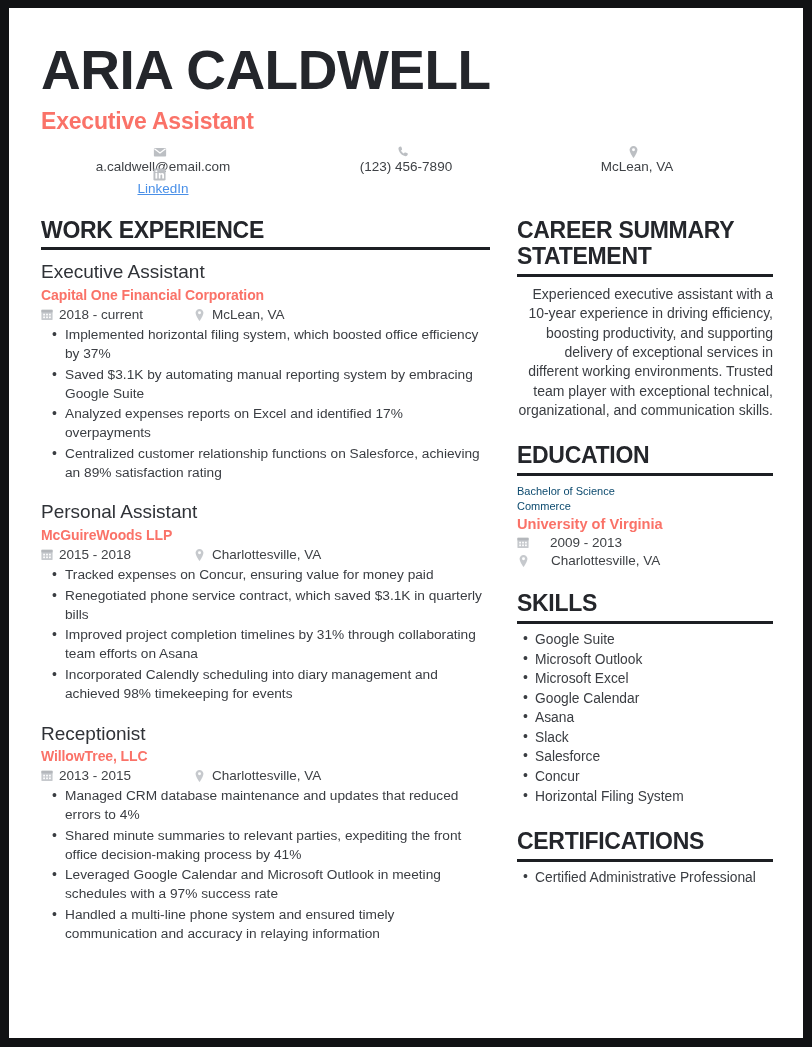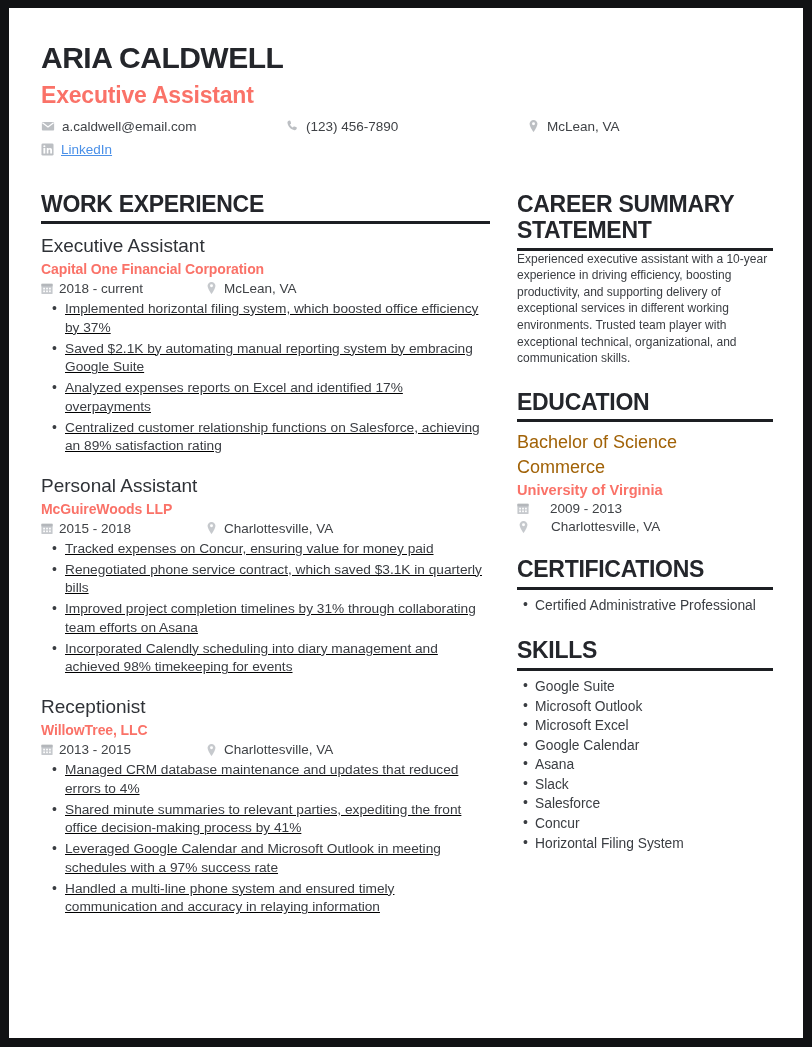--- a/index.html
+++ b/index.html
@@ -24,21 +24,21 @@
     box-sizing: border-box;
     width: 794px;
     height: 1030px;
     background: #ffffff;
     padding: 30px 32px 0 32px;
     position: relative;
   }
 
   
   .name {
-    font-size: 30px;
+    font-size: 55px;
     font-weight: bold;
     letter-spacing: -0.5px;
     color: #24262b;
     line-height: 1.05;
     margin: 4px 0 0 0;
   }
   .role {
     font-size: 23px;
     font-weight: bold;
     color: #fa7268;
@@ -51,20 +51,21 @@
   .contact-row {
     display: flex;
     align-items: flex-start;
     height: 23px;
   }
   .contact-item {
     display: flex;
     align-items: center;
     font-size: 13.5px;
     color: #3f4246;
+    flex-direction: column;
   }
   .c-email { width: 244px; }
   .c-phone { width: 242px; }
   .c-loc   { width: 220px; }
   .contact-item .ico {
     margin-right: 7px;
     display: inline-flex;
     align-items: center;
     justify-content: center;
     flex: 0 0 auto;
@@ -112,62 +113,61 @@
     color: #fa7268;
     margin-top: 3px;
     letter-spacing: -0.1px;
   }
   .meta-row {
     display: flex;
     align-items: center;
     margin-top: 4px;
     font-size: 13.5px;
     color: #3f4246;
-    gap: 12px;
   }
   .meta-item {
     display: flex;
     align-items: center;
   }
   .meta-date { width: 152px; flex: 0 0 152px; }
   .meta-item .ico { margin-right: 6px; display: inline-flex; flex: 0 0 auto; }
 
   ul.bullets {
     margin: 4px 0 0 0;
     padding-left: 24px;
     list-style: none;
-    text-decoration: underline;
   }
   ul.bullets li {
     position: relative;
     font-size: 13.7px;
     line-height: 1.37;
     color: #3a3d42;
     margin-bottom: 2px;
   }
   ul.bullets li::before {
     content: "\2022";
     position: absolute;
     left: -13px;
     top: -1px;
     font-size: 14px;
     color: #3a3d42;
   }
 
   
   .r-sec { margin-bottom: 22px; }
   .summary-text {
-    font-size: 12px;
+    font-size: 14px;
     line-height: 1.38;
     color: #3a3d42;
-    margin-top: 0;
+    margin-top: 8px;
+    text-align: right;
   }
   .edu-degree {
-    font-size: 18px;
-    color: #a16207;
+    font-size: 11px;
+    color: #0c4a6e;
     line-height: 1.38;
     margin-top: 8px;
   }
   .edu-school {
     font-size: 14.6px;
     font-weight: bold;
     color: #fa7268;
     margin-top: 2px;
   }
   .edu-meta {
@@ -293,21 +293,21 @@
                 <svg width="13" height="14" viewBox="0 0 14 16">
                       <path d="M7 1C4.5 1 2.5 3 2.5 5.5C2.5 9 7 15 7 15S11.5 9 11.5 5.5C11.5 3 9.5 1 7 1z" fill="#c6c9cd"></path>
                       <circle cx="7" cy="5.5" r="1.7" fill="#ffffff"></circle>
                     </svg>
               </span>
               <span>McLean, VA</span>
             </div>
           </div>
           <ul class="bullets">
             <li>Implemented horizontal filing system, which boosted office efficiency by 37%</li>
-            <li>Saved $2.1K by automating manual reporting system by embracing Google Suite</li>
+            <li>Saved $3.1K by automating manual reporting system by embracing Google Suite</li>
             <li>Analyzed expenses reports on Excel and identified 17% overpayments</li>
             <li>Centralized customer relationship functions on Salesforce, achieving an 89% satisfaction rating</li>
           </ul>
         </div>
 
         <div class="job">
           <div class="job-title">Personal Assistant</div>
           <div class="job-company">McGuireWoods LLP</div>
           <div class="meta-row">
             <div class="meta-item meta-date">
@@ -416,43 +416,43 @@
         </div>
         <div class="edu-meta">
           <span class="ico">
             <svg width="13" height="14" viewBox="0 0 14 16">
                   <path d="M7 1C4.5 1 2.5 3 2.5 5.5C2.5 9 7 15 7 15S11.5 9 11.5 5.5C11.5 3 9.5 1 7 1z" fill="#c6c9cd"></path>
                   <circle cx="7" cy="5.5" r="1.7" fill="#ffffff"></circle>
                 </svg>
           </span>
           <span>Charlottesville, VA</span>
         </div>
-      </section>
-
-      <section class="r-sec">
-        <div class="sec-title">CERTIFICATIONS</div>
-        <div class="sec-rule"></div>
-        <ul class="plain">
-          <li>Certified Administrative Professional</li>
-        </ul>
       </section>
 
       <section class="r-sec">
         <div class="sec-title">SKILLS</div>
         <div class="sec-rule"></div>
         <ul class="plain">
           <li>Google Suite</li>
           <li>Microsoft Outlook</li>
           <li>Microsoft Excel</li>
           <li>Google Calendar</li>
           <li>Asana</li>
           <li>Slack</li>
           <li>Salesforce</li>
           <li>Concur</li>
           <li>Horizontal Filing System</li>
         </ul>
       </section>
 
+      <section class="r-sec">
+        <div class="sec-title">CERTIFICATIONS</div>
+        <div class="sec-rule"></div>
+        <ul class="plain">
+          <li>Certified Administrative Professional</li>
+        </ul>
+      </section>
+
     </div>
   </div>
 
 </div>
 </div>
 
 </body></html>

